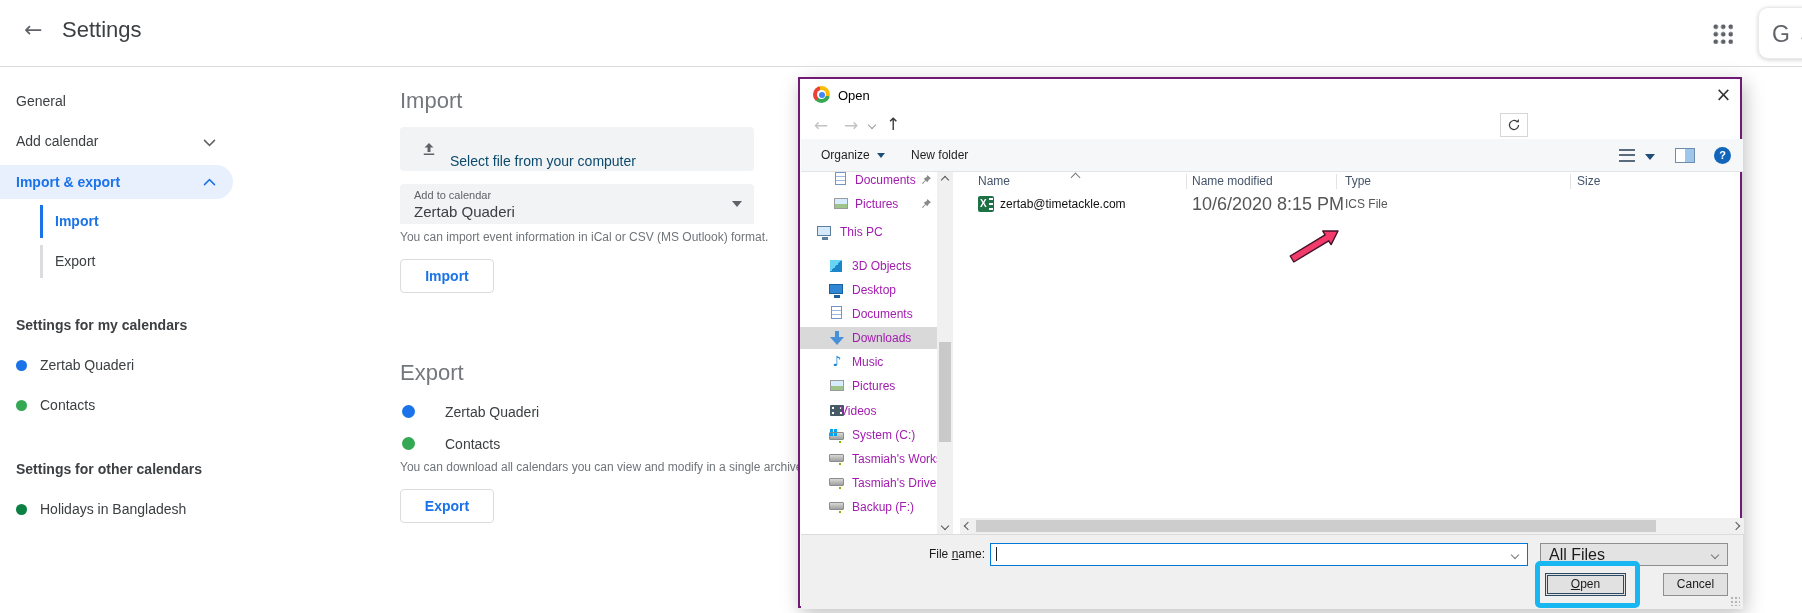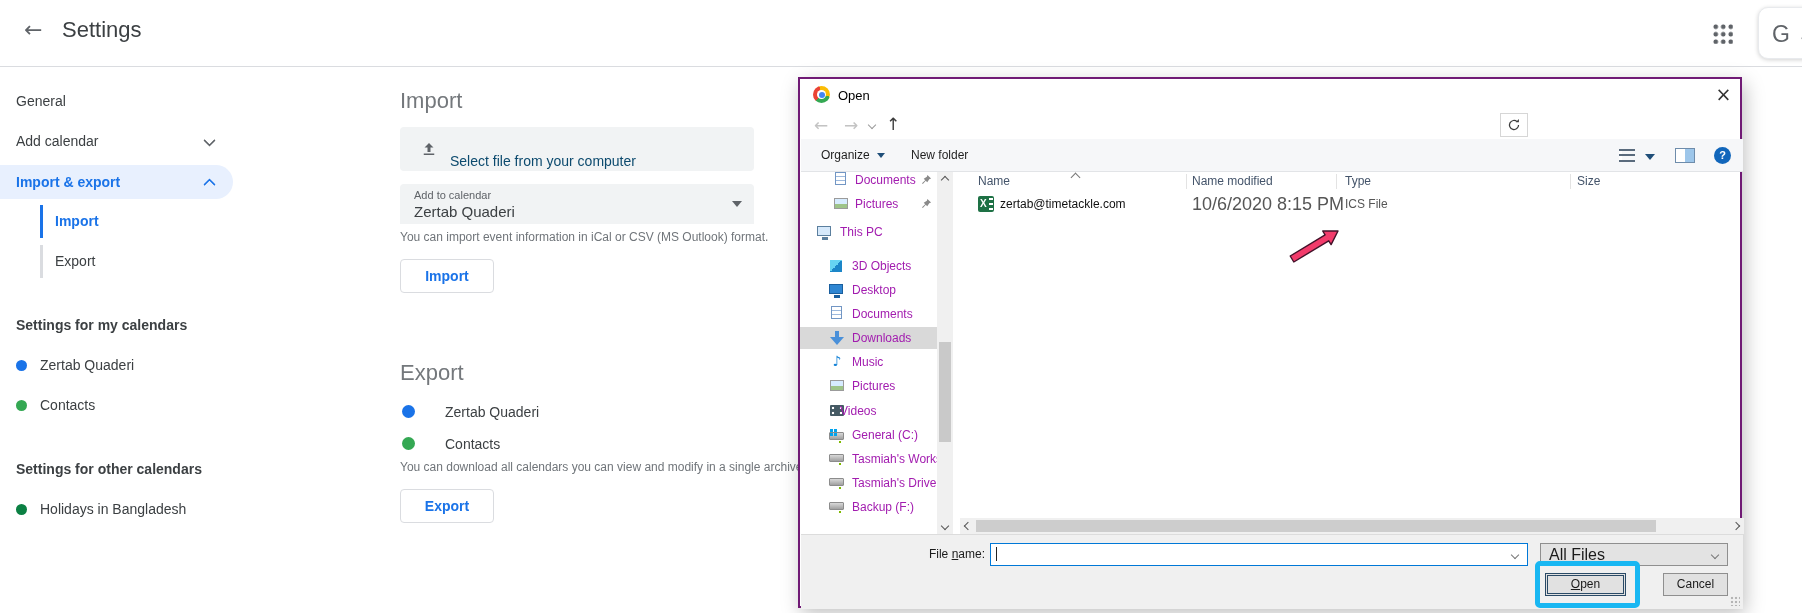--- a/index.html
+++ b/index.html
@@ -288,21 +288,21 @@
       <span class="lab" style="left:52px;">Pictures</span>
     </div>
     <div class="tree-row" style="top:321px;">
       <span class="ti ic-videos" style="left:30px;top:5px;"></span>
       <span class="lab" style="left:40px;">Videos</span>
     </div>
     <div class="tree-row" style="top:345px;">
       <span class="ti ic-drive" style="left:29px;top:3px;">
           <span class="ic-flag"></span>
         </span>
-      <span class="lab" style="left:52px;">General (C:)</span>
+      <span class="lab" style="left:52px;">System (C:)</span>
     </div>
     <div class="tree-row" style="top:369px;">
       <span class="ti ic-drive" style="left:29px;top:1px;"></span>
       <span class="lab" style="left:52px;">Tasmiah's Works</span>
     </div>
     <div class="tree-row" style="top:393px;">
       <span class="ti ic-drive" style="left:29px;top:1px;"></span>
       <span class="lab" style="left:52px;">Tasmiah's Drive (</span>
     </div>
     <div class="tree-row" style="top:417px;">

